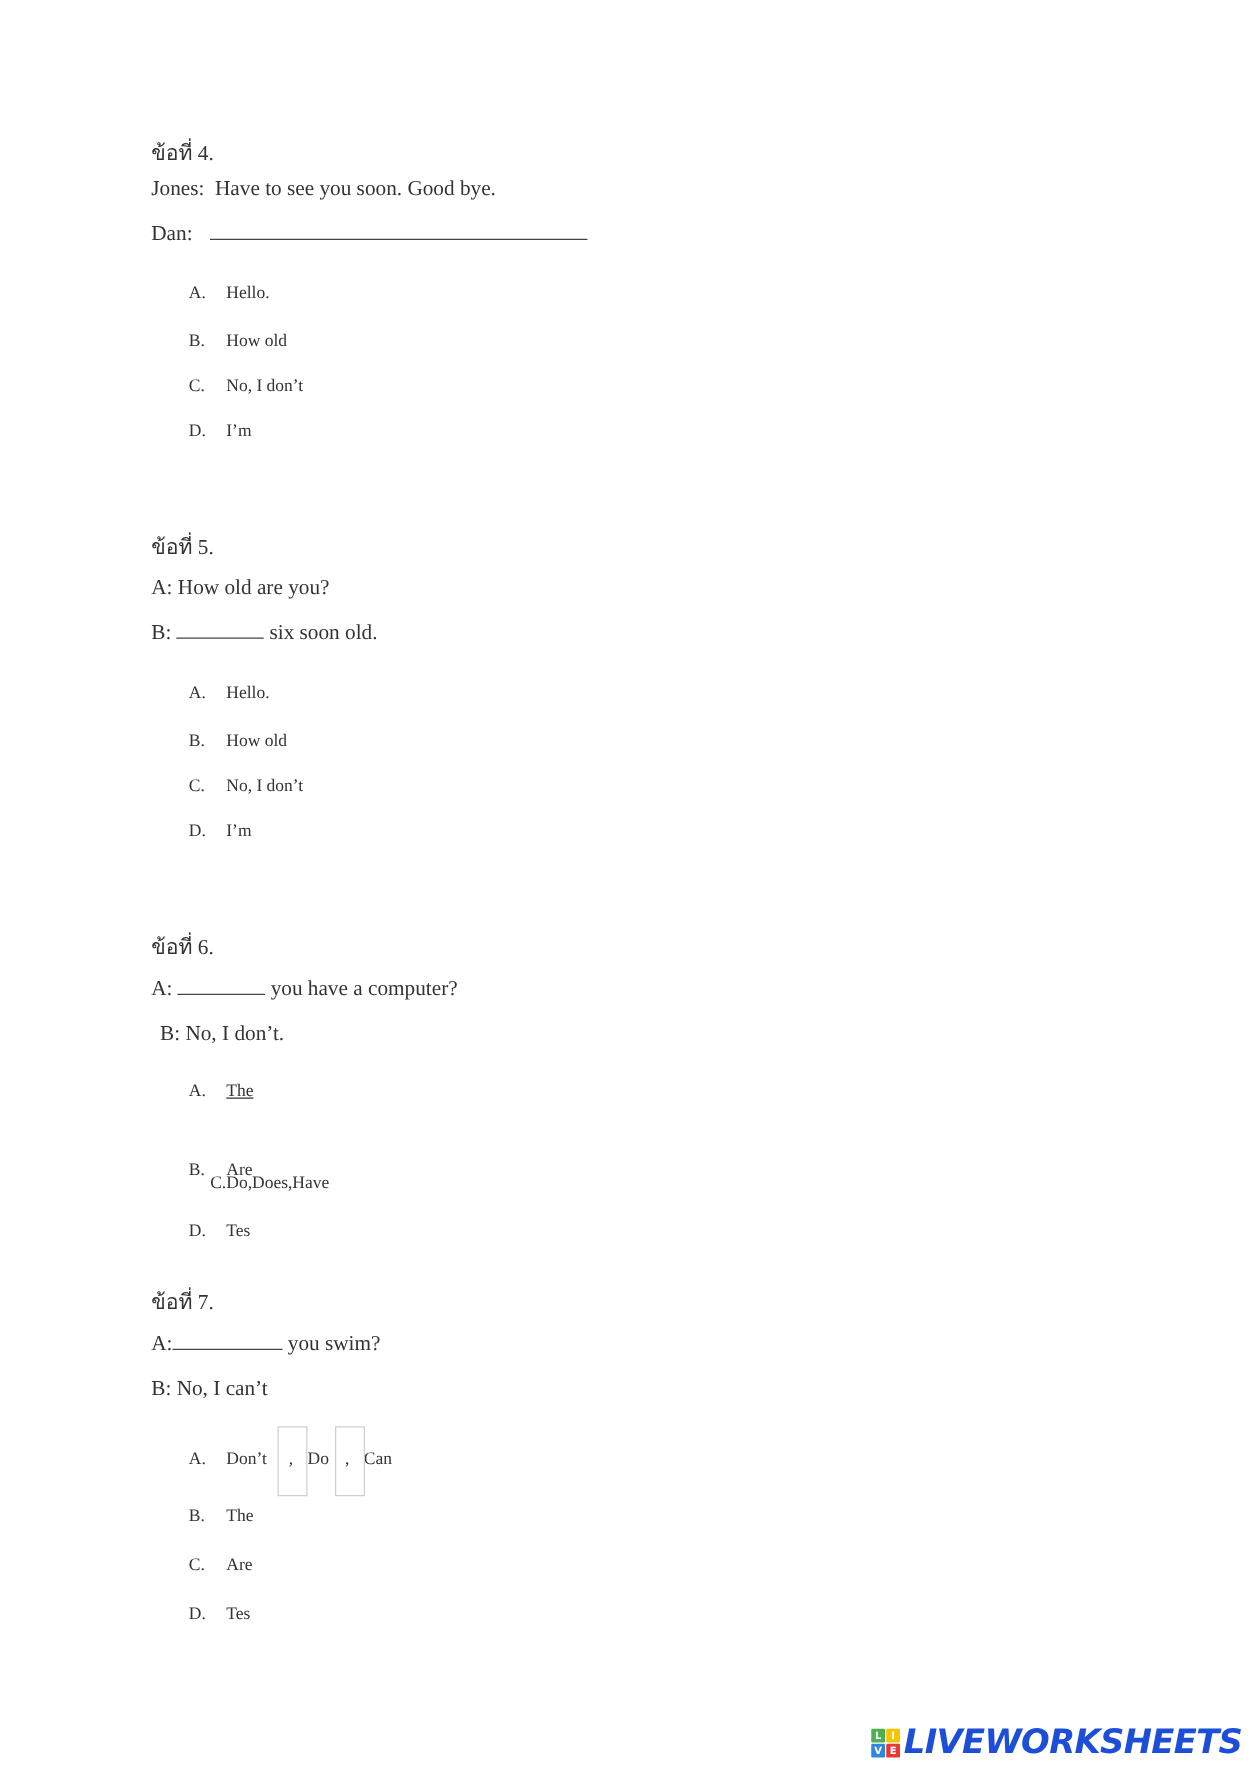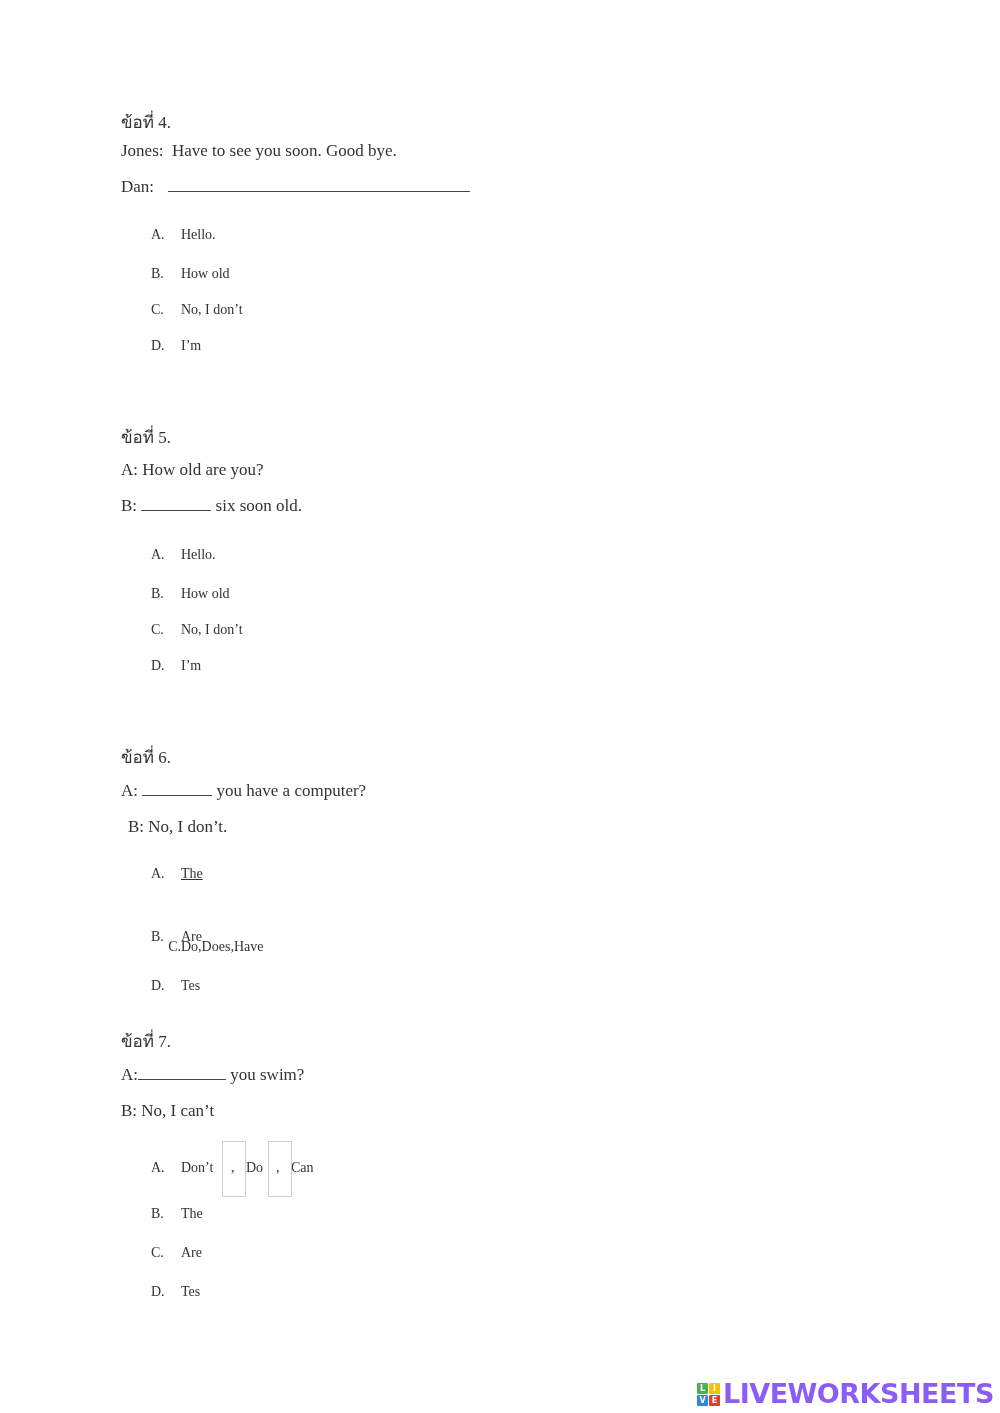--- a/index.html
+++ b/index.html
@@ -136,14 +136,14 @@
 <div class="abs opt" style="left:151px; top:1245px;"><span class="letter">C.</span><span>Are</span></div>
 <div class="abs opt" style="left:151px; top:1284px;"><span class="letter">D.</span><span>Tes</span></div>
 
 <div class="logo">
   <div class="logo-squares">
     <span class="logo-sq sq0" style="background: rgb(76, 175, 80);">L</span>
     <span class="logo-sq sq1" style="background: rgb(245, 196, 0);">I</span>
     <span class="logo-sq sq2" style="background: rgb(46, 134, 222);">V</span>
     <span class="logo-sq sq3" style="background: rgb(229, 57, 53);">E</span>
   </div>
-  <span class="logo-text" style="color: #8b5cf6;">LIVEWORKSHEETS</span>
+  <span class="logo-text" style="color: #1d4ed8; font-style: italic;">LIVEWORKSHEETS</span>
 </div>
 
 </body></html>

